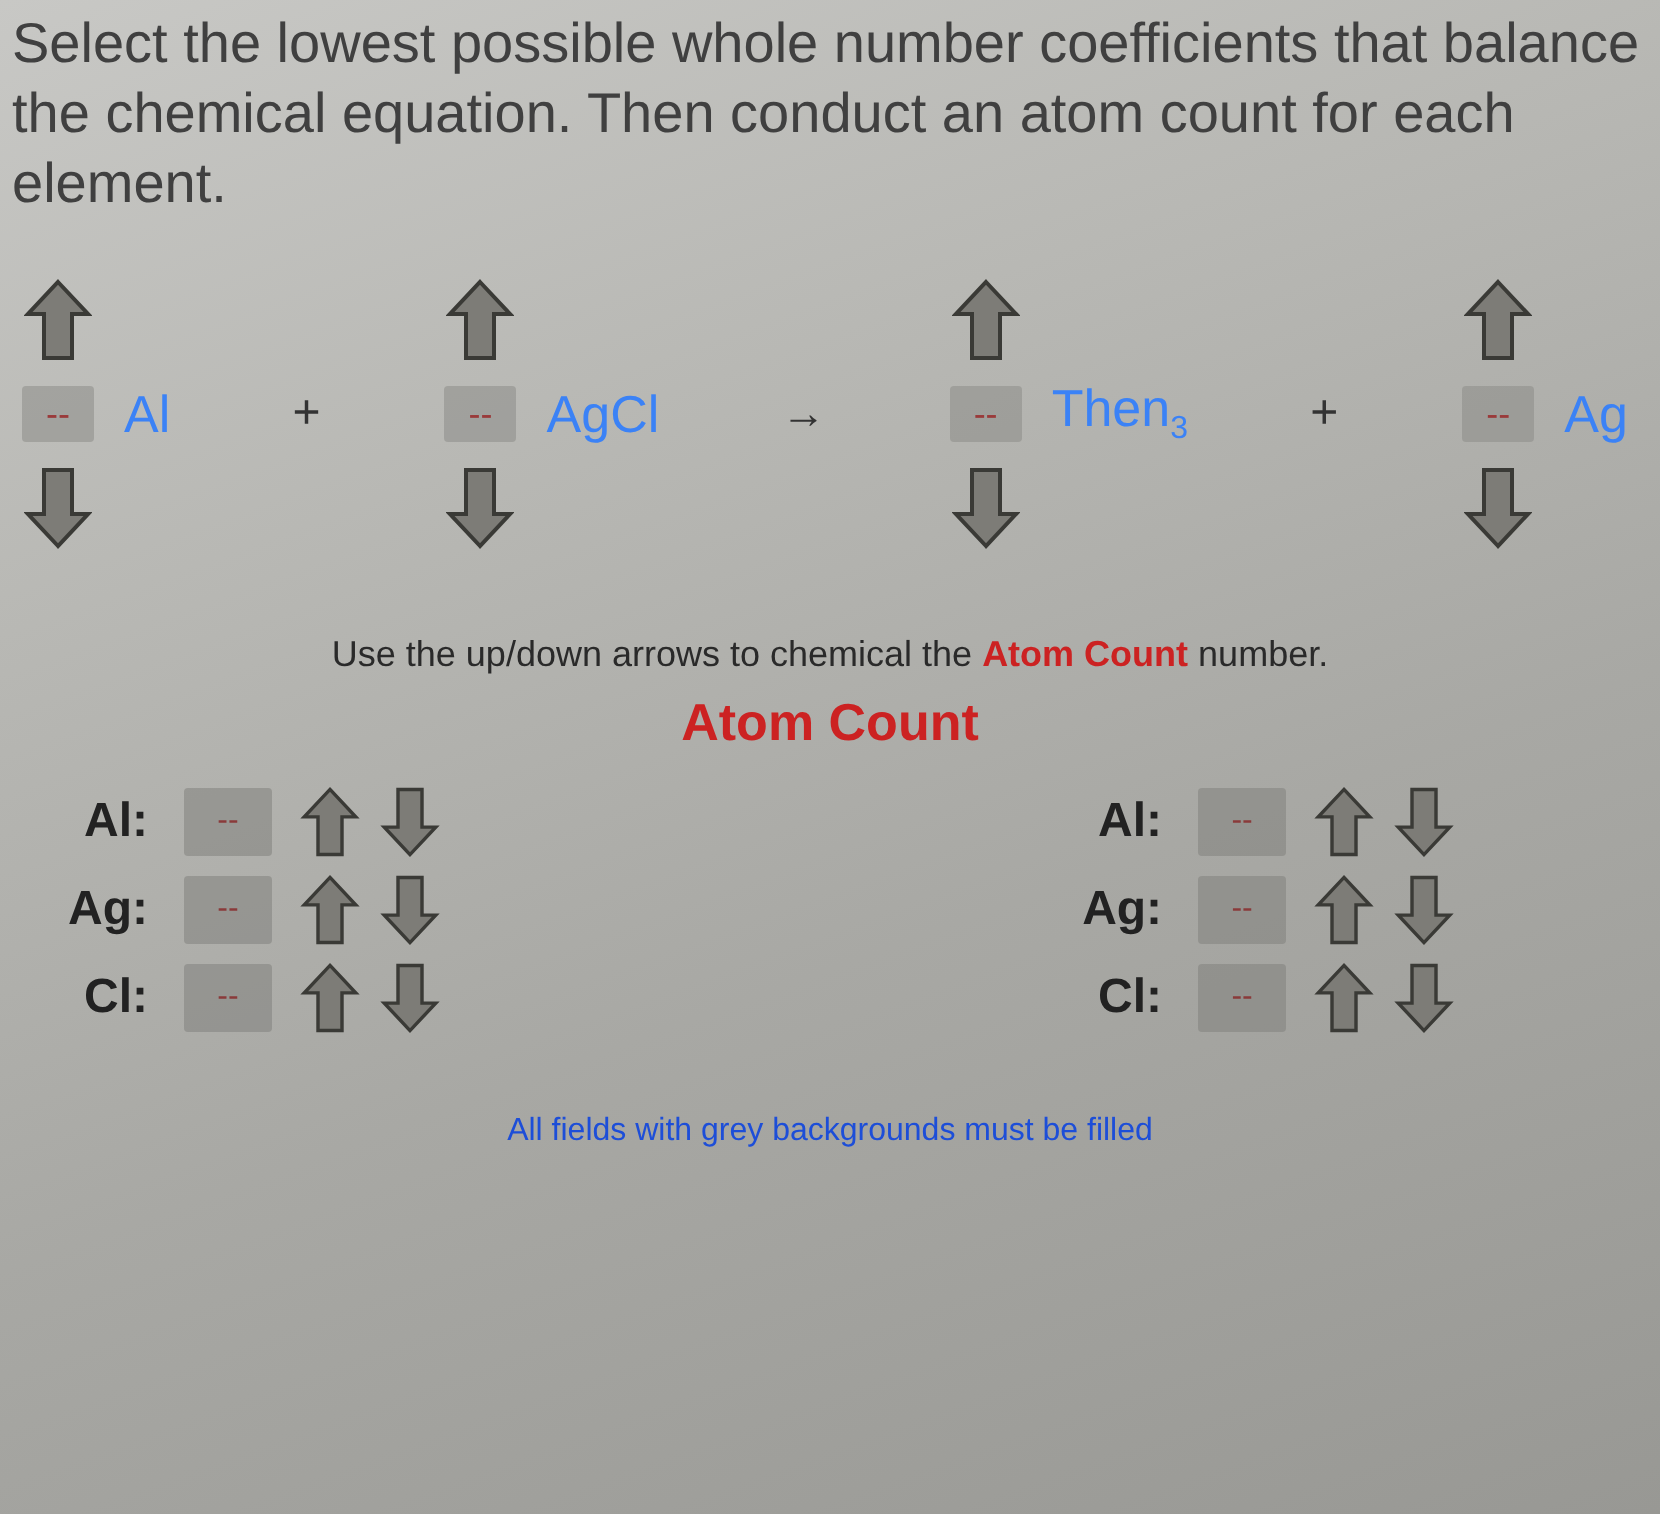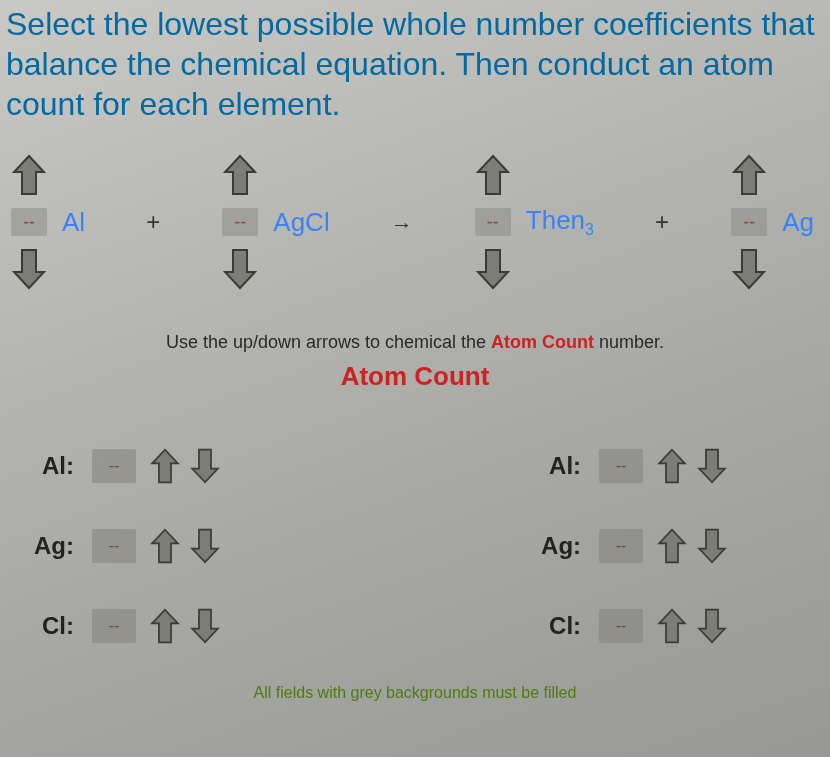--- a/index.html
+++ b/index.html
@@ -7,23 +7,23 @@
     width: 830px;
     height: 757px;
     background: linear-gradient(160deg, #c8c8c5 0%, #b8b8b4 30%, #a8a8a4 60%, #989894 100%);
     font-family: Arial, Helvetica, sans-serif;
     color: #2a2a2a;
     padding: 4px 6px;
     position: relative;
     overflow: hidden;
   }
   .instructions {
-    font-size: 32px;
+    font-size: 28px;
     line-height: 1.25;
-    color: #0369a1;
+    color: #404040;
     margin-bottom: 24px;
   }
   .equation-row {
     display: flex;
     align-items: center;
     justify-content: space-between;
     padding: 0 10px 0 4px;
     margin-top: 28px;
     margin-bottom: 40px;
   }
@@ -118,21 +118,20 @@
     font-weight: bold;
     color: #222;
     margin-bottom: 10px;
     padding-left: 0;
   }
   .side.products .side-title { padding-left: 90px; }
   .count-row {
     display: flex;
     align-items: center;
     margin-bottom: 4px;
-    margin-top: 40px;
   }
   .el-label {
     width: 70px;
     text-align: right;
     font-size: 24px;
     font-weight: bold;
     color: #222;
     padding-right: 6px;
   }
   .count-val {
@@ -145,21 +144,21 @@
     font-size: 16px;
     color: #8a3a3a;
     margin: 0 12px;
     border-radius: 2px;
   }
   .side.products .count-row { padding-left: 90px; }
 
   .footer-note {
     text-align: center;
     font-size: 16px;
-    color: #4d7c0f;
+    color: #1d4ed8;
     margin-top: 34px;
   }
 </style>
 </head>
 <body>
 
 <div class="instructions">Select the lowest possible whole number coefficients that balance the chemical equation. Then conduct an atom count for each element.</div>
 
 <div class="equation-row">
 

